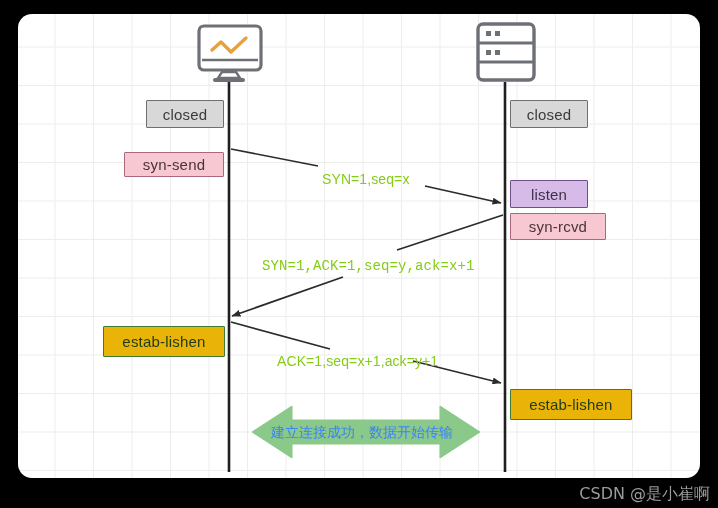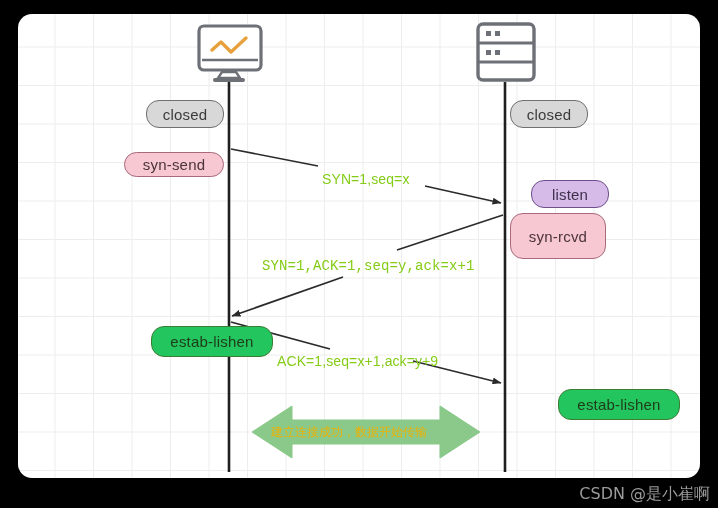--- a/index.html
+++ b/index.html
@@ -49,42 +49,42 @@
     position: absolute;
     box-sizing: border-box;
     border: 1.5px solid #6e6e6e;
     display: flex;
     align-items: center;
     justify-content: center;
     font-size: 15px;
     color: #3a3a3a;
     letter-spacing: .2px;
     white-space: nowrap;
-    border-radius: 13px;
+    border-radius: 1px;
   }
   .box-grey   { background: #d8d8d8; border-color: #6f6f6f; color: #3b3b3b; }
   .box-pink   { background: #f7c8d2; border-color: #a8697c; color: #4a3339; }
-  .box-purple { background: #d6bbe8; border-color: #6e4f8c; color: #3f2f4d; margin-left: 21px; }
-  .box-green  { background: #22c55e; border-color: #3d7c33; color: #1f3b19; margin-left: 48px; }
+  .box-purple { background: #d6bbe8; border-color: #6e4f8c; color: #3f2f4d; }
+  .box-green  { background: #eab308; border-color: #3d7c33; color: #1f3b19; }
 
   
   .msg-label {
     position: absolute;
     font-size: 14px;
     color: #84cc16;
     white-space: nowrap;
     background: transparent;
     letter-spacing: .1px;
   }
 
   
   .dbl-caption {
     position: absolute;
-    font-size: 12px;
-    color: #eab308;
+    font-size: 14px;
+    color: #3b82f6;
     white-space: nowrap;
     font-family: "DejaVu Sans", "Liberation Sans", sans-serif;
   }
 
   
   #watermark {
     position: absolute;
     right: 8px;
     bottom: 3px;
     font-size: 16px;
@@ -152,27 +152,27 @@
   <div class="state-box box-grey" style="left:146px; top:100px; width:78px; height:28px;">closed</div>
 
   <div class="state-box box-pink" style="left:124px; top:152px; width:100px; height:25px;">syn-send</div>
 
   <div class="state-box box-green" style="left:103px; top:326px; width:122px; height:31px;">estab-lishen</div>
 
   <div class="state-box box-grey" style="left:510px; top:100px; width:78px; height:28px;">closed</div>
 
   <div class="state-box box-purple" style="left:510px; top:180px; width:78px; height:28px;">listen</div>
 
-  <div class="state-box box-pink" style="left:510px; top:213px; width:96px; height:46px;">syn-rcvd</div>
+  <div class="state-box box-pink" style="left:510px; top:213px; width:96px; height:27px;">syn-rcvd</div>
 
   <div class="state-box box-green" style="left:510px; top:389px; width:122px; height:31px;">estab-lishen</div>
 
   <div class="msg-label" style="left:322px; top:171px;">SYN=1,seq=x</div>
 
   <div class="msg-label" style="left:262px; top:258px;font-family:Liberation Mono, monospace;">SYN=1,ACK=1,seq=y,ack=x+1</div>
 
-  <div class="msg-label" style="left:277px; top:353px;">ACK=1,seq=x+1,ack=y+9</div>
+  <div class="msg-label" style="left:277px; top:353px;">ACK=1,seq=x+1,ack=y+1</div>
 
   <div class="dbl-caption" style="left:271px; top:424px;">建立连接成功，数据开始传输</div>
 
   <div id="watermark">CSDN @是小崔啊</div>
 
 </div>
 
 </body></html>

